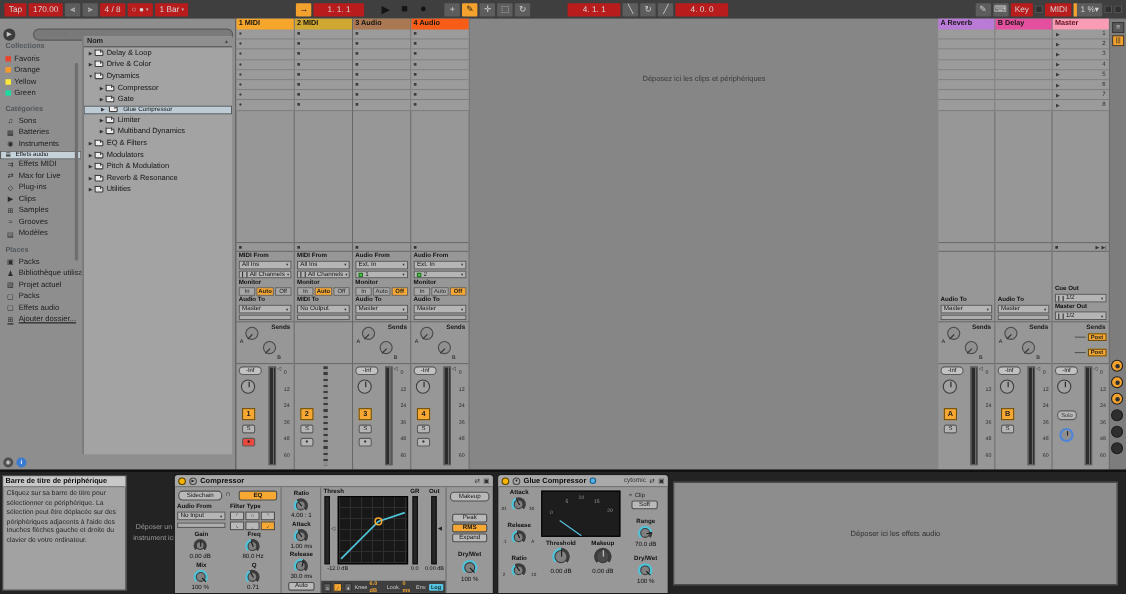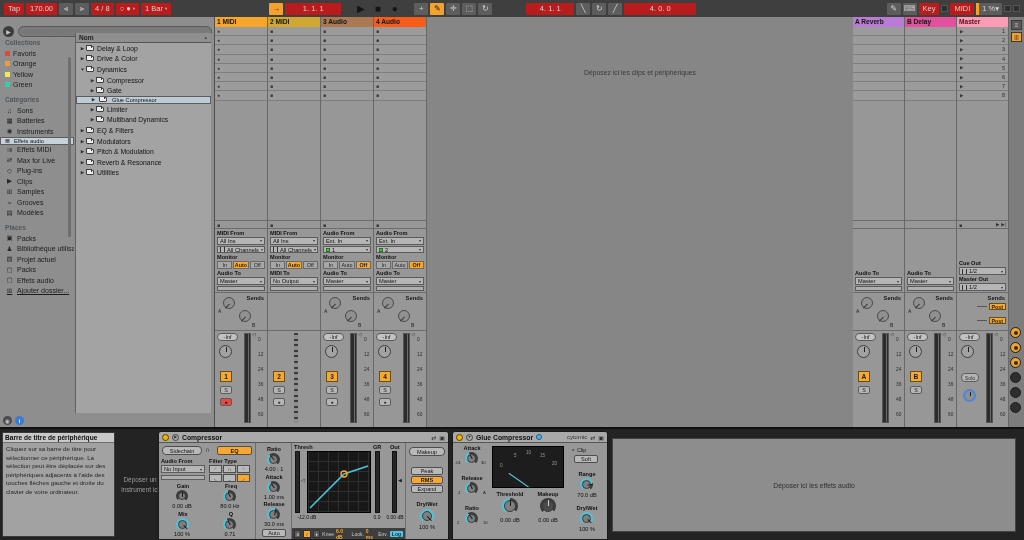--- a/index.html
+++ b/index.html
@@ -18,21 +18,21 @@
   .minisq{width:7px;height:7px;background:#2f2f2f;border:1px solid #555}
   .cpu{background:#5d5d5d;height:12px;display:flex;align-items:center;padding-right:3px;border-radius:1px}
   .cpu .bar{width:3px;height:12px;background:#f3a22d;margin-right:3px}
   .cpu span{font-size:7.5px;color:#d4d4d4}
 
   
   #mainbg{position:absolute;left:0;top:17px;width:1024px;height:410px;background:#7d7d7d}
 
   
   #browser{position:absolute;left:0;top:17px;width:215px;height:410px;background:#8e8e8e;border-right:1px solid #4f4f4f}
-  #bsearch{position:absolute;left:1px;top:1px;width:213px;height:14px;display:flex;align-items:center;gap:4px;padding:13px 2px}
+  #bsearch{position:absolute;left:1px;top:1px;width:213px;height:14px;display:flex;align-items:center;gap:16px;padding:13px 2px}
   .roundbtn{width:11px;height:11px;border-radius:50%;background:#3c3c3c;color:#c7c7c7;font-size:6px;display:flex;align-items:center;justify-content:center}
   #searchbox{flex:1;height:11px;background:#7a7a7a;border:1px solid #5a5a5a;border-radius:6px;font-size:6.8px;color:#4e4e4e;font-family:"Liberation Sans",sans-serif;padding:0 5px}
   #sidebar{position:absolute;left:0;top:16px;width:74px;bottom:14px;font-size:7px;overflow:hidden}
   .sechead{color:#51565a;font-size:6.6px;font-weight:bold;margin:6px 0 2px 5px}
   .sitem{display:flex;align-items:center;gap:3px;height:10.5px;padding-left:5px;color:#1c1c1c;white-space:nowrap}
   .sitem.sel{background:#c6d2da}
   .sitem .chip{width:5px;height:5px;flex:0 0 auto}
   .sitem .ic{width:9px;font-size:6.5px;color:#2a2a2a;text-align:center;flex:0 0 auto}
   .sitem.link{text-decoration:underline}
   #sidescroll{position:absolute;left:68px;top:40px;width:3px;height:180px;background:#6f6f6f;border-radius:2px}
@@ -163,37 +163,37 @@
       <span class="car">▾</span>
     </div>
   <div class="tb">
       <span>1 Bar</span>
       <span class="car">▾</span>
     </div>
   <div class="gap30 sp"></div>
     <div class="gap30 sp"></div>
     <div class="gap30 sp"></div>
   <div class="tbicon orange">→</div>
-  <div class="tb" style="width:56px;justify-content:center">1. 1. 1</div>
+  <div class="tb" style="width:46px;justify-content:center">1. 1. 1</div>
   <div class="gap8 sp"></div>
   <div class="tbicon big">▶</div>
   <div class="tbicon big">■</div>
   <div class="tbicon big">●</div>
   <div class="gap8 sp"></div>
   <div class="tbicon">+</div>
   <div class="tbicon orange">✎</div>
   <div class="tbicon dark">✛</div>
   <div class="tbicon dark">⬚</div>
   <div class="tbicon dark">↻</div>
   <div class="gap30 sp"></div>
   <div class="tb" style="width:48px;justify-content:center">4. 1. 1</div>
   <div class="tbicon">╲</div>
   <div class="tbicon">↻</div>
   <div class="tbicon">╱</div>
-  <div class="tb" style="width:72px;justify-content:center">4. 0. 0</div>
+  <div class="tb" style="width:48px;justify-content:center">4. 0. 0</div>
   <div style="flex:1"></div>
   <div class="tbicon">✎</div>
   <div class="tbicon">⌨</div>
   <div class="tb">Key</div>
   <div class="minisq"></div>
   <div class="tb">MIDI</div>
   <div class="cpu">
       <span class="bar"></span>
       <span>1 %</span>
       <span class="car">▾</span>

